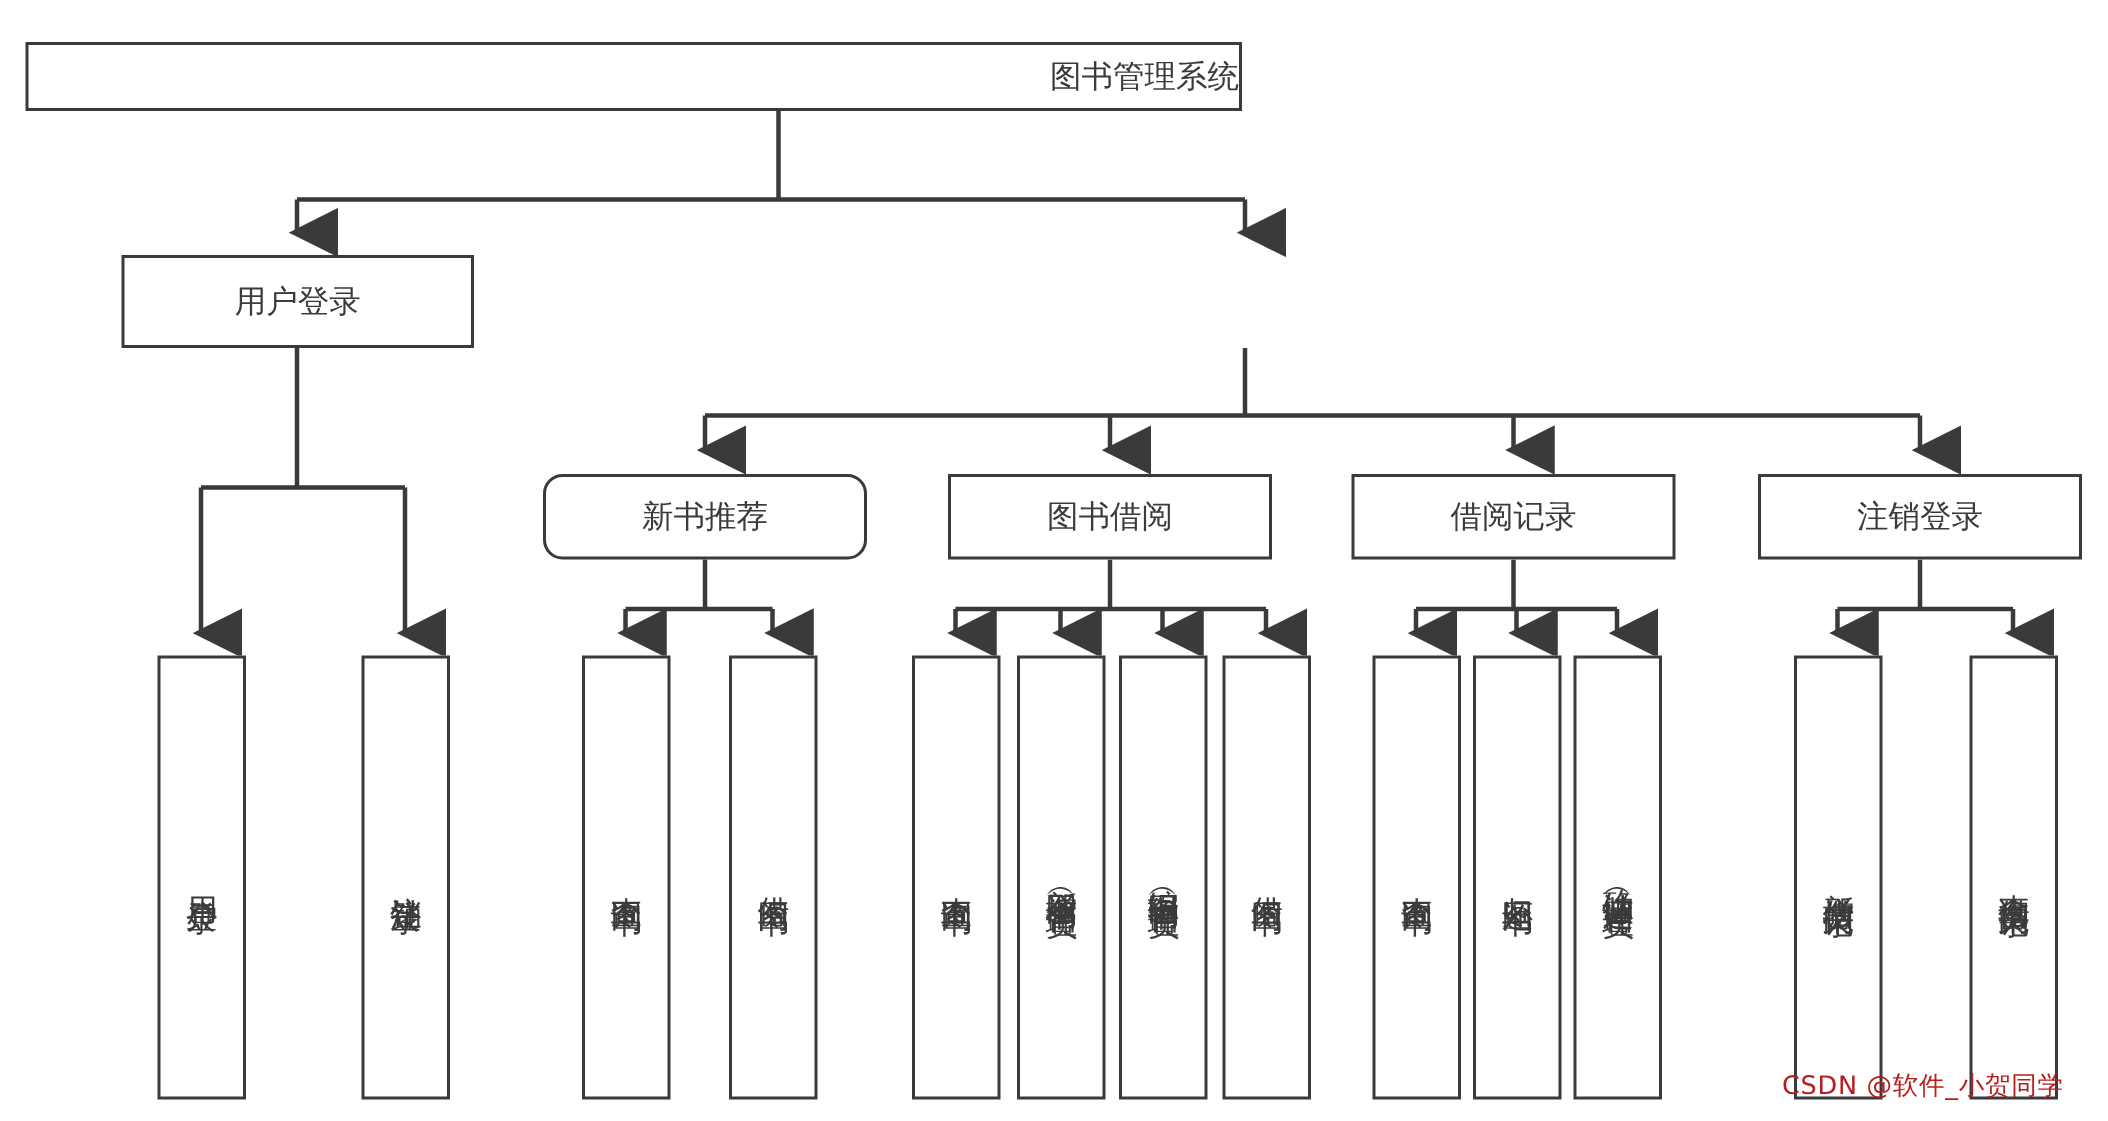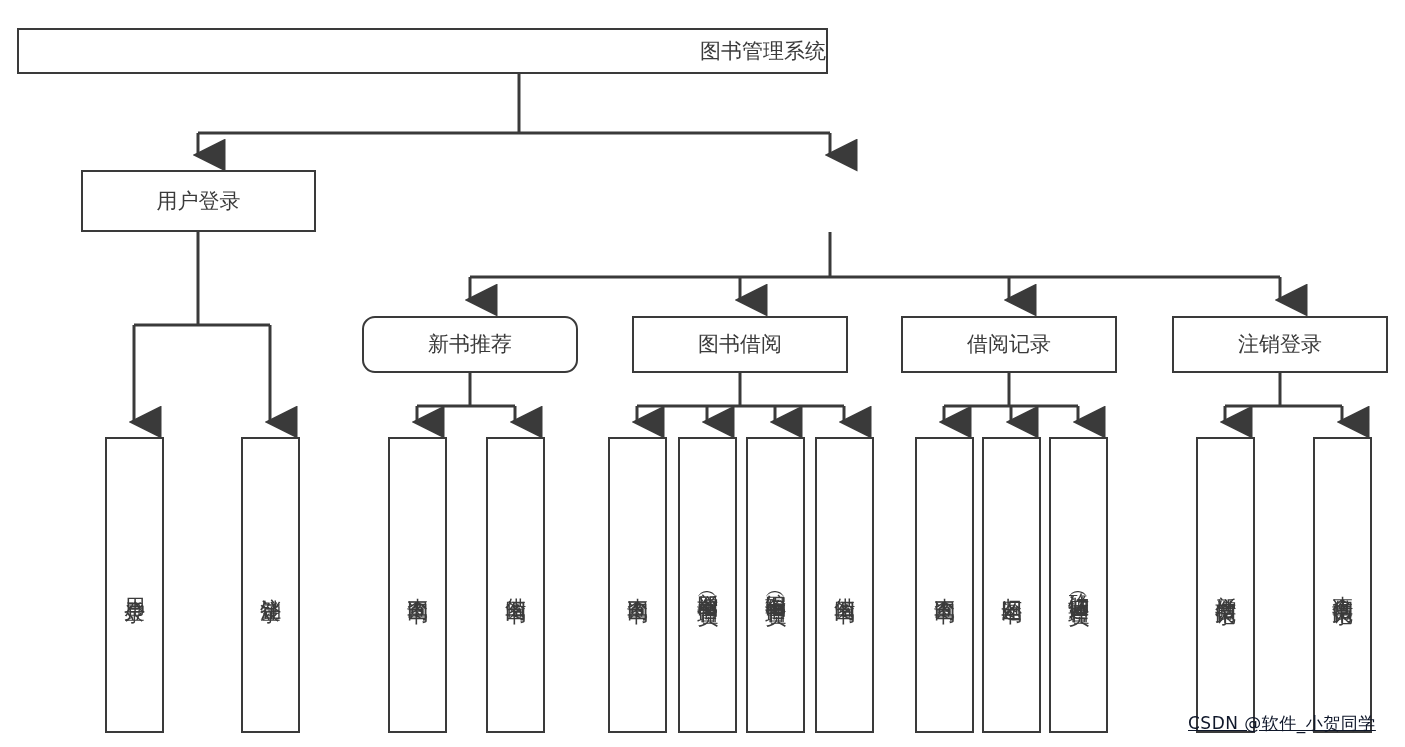--- a/index.html
+++ b/index.html
@@ -6,22 +6,22 @@
   body{font-family:"DejaVu Sans","Liberation Sans",sans-serif;}
   #canvas{position:relative;width:1405px;height:747px;background:#ffffff;overflow:hidden;}
   #diagram-svg{position:absolute;left:0;top:0;width:1405px;height:747px;}
   .node{position:absolute;box-sizing:border-box;border:2px solid #3a3a3a;background:#ffffff;
         display:flex;align-items:center;justify-content:center;}
   .node .label{color:#3b3b3b;line-height:1.15;text-align:center;white-space:pre;}
   .node.h .label{font-size:21px;}
   .node.v{align-items:center;}
   .node.v .label{writing-mode:vertical-rl;text-orientation:upright;font-size:21px;
                  letter-spacing:2px;line-height:1.25;}
-  #watermark{position:absolute;color:#0f172a;font-size:17px;white-space:nowrap;
-             left:1188px;top:712px;letter-spacing:0.5px;text-decoration:underline;}
+  #watermark{position:absolute;color:#b91c1c;font-size:17px;white-space:nowrap;
+             left:1188px;top:712px;letter-spacing:0.5px;}
 </style>
 </head>
 <body>
 
 <div id="canvas">
 
   <svg id="diagram-svg" viewBox="0 0 1405 747">
     <defs>
       <marker id="arrow" viewBox="0 0 12 12" refX="6" refY="10" markerWidth="11" markerHeight="11" orient="auto">
         <path d="M0,0 L12,0 L6,12 Z" fill="#3a3a3a"></path>

